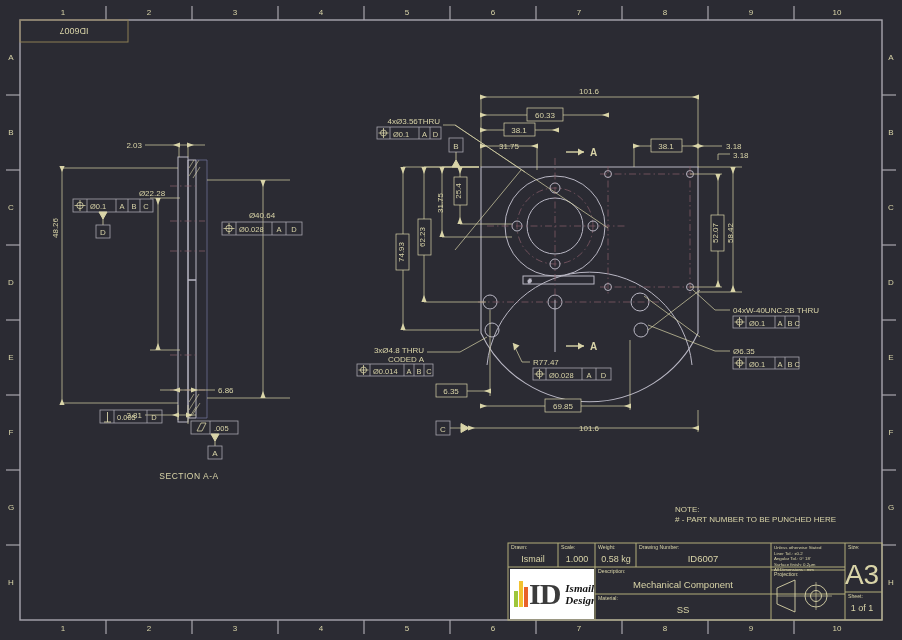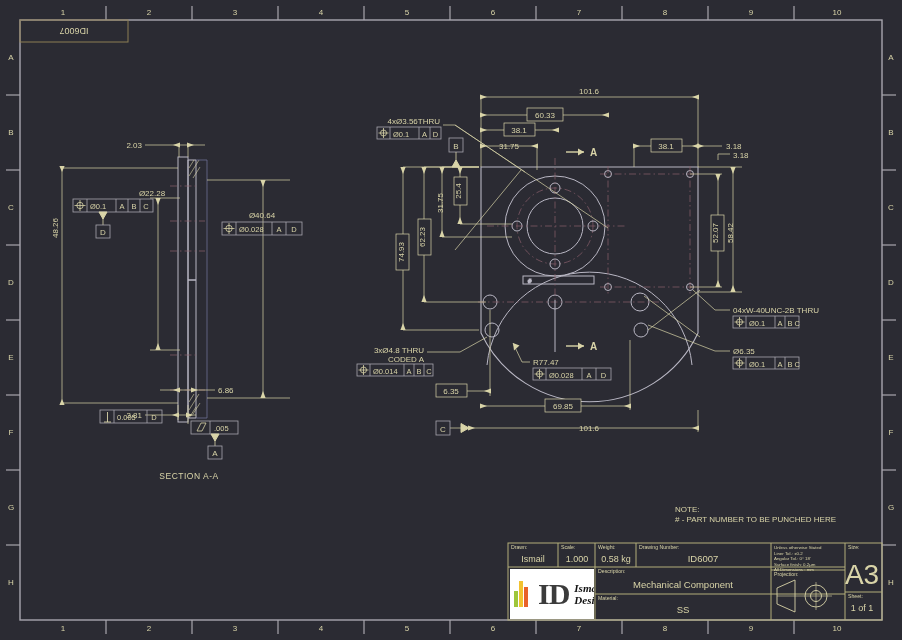--- a/index.html
+++ b/index.html
@@ -672,20 +672,20 @@
     </g>
   </g>
 </svg>
 
 <div id="logo" style="left:510px;top:569px;width:84px;height:50px;">
   <div style="display:flex;align-items:flex-end;margin-left:4px;">
     <div class="bar" style="height:16px;background:#9ec63b;"></div>
     <div class="bar" style="height:26px;background:#f2c230;"></div>
     <div class="bar" style="height:20px;background:#e8622a;"></div>
   </div>
-  <div class="idmark" style="color:#3b3b3b;margin-left:9px;">ID</div>
+  <div class="idmark" style="color:#3b3b3b;margin-left:0;">ID</div>
   <div class="script">
     <div>Ismail's</div>
     <div>Design</div>
   </div>
 </div>
 
 </div>
 
 </body></html>

